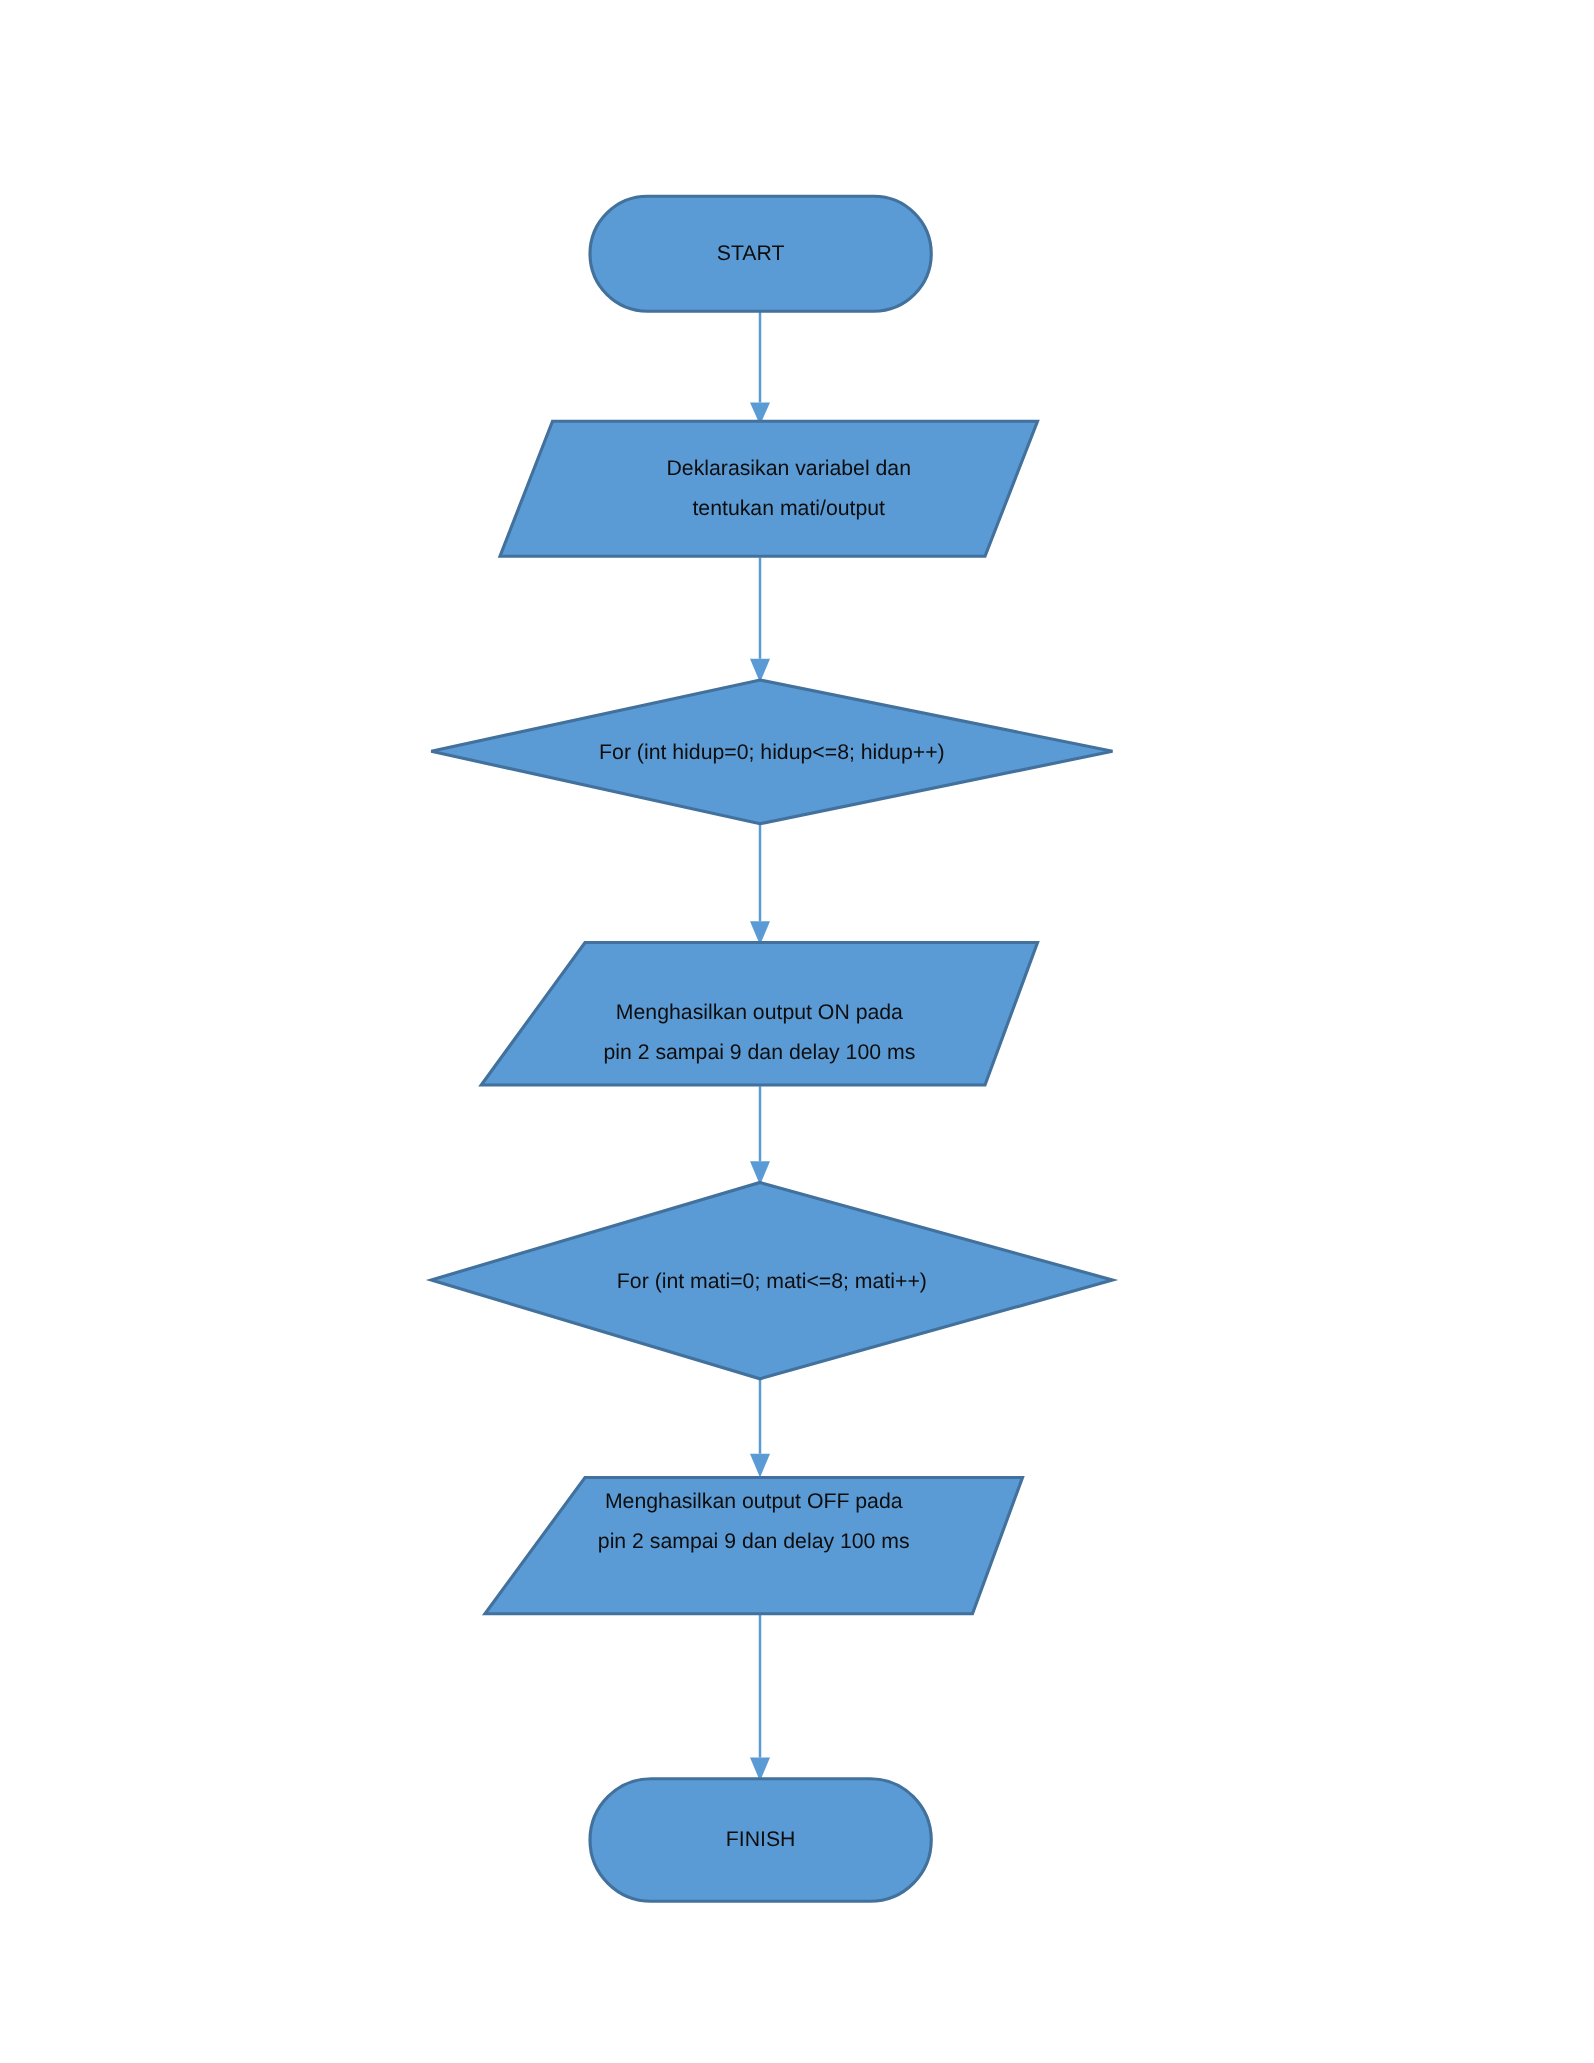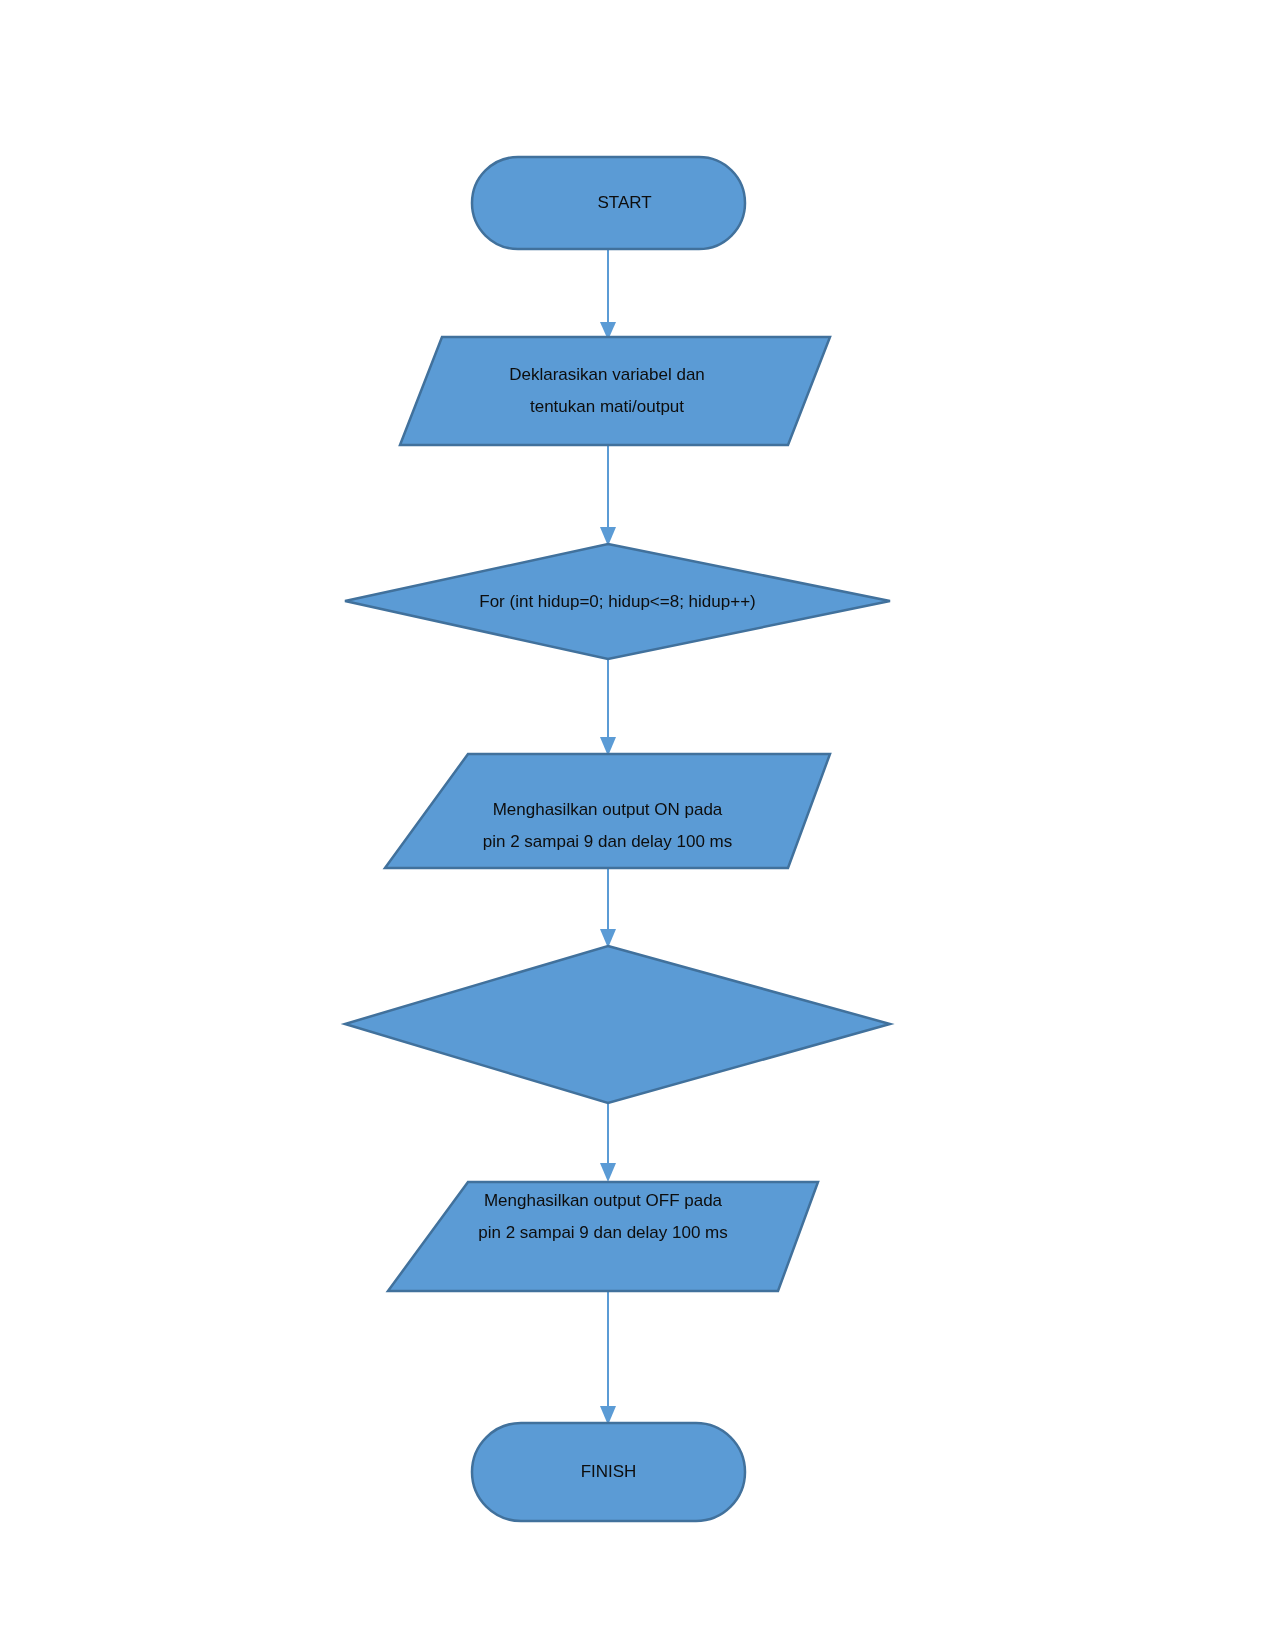--- a/index.html
+++ b/index.html
@@ -87,38 +87,41 @@
 
     <polygon points="468,754 830,754 788,868 385,868" fill="#5B9BD5" stroke="#41719C" stroke-width="2.5"></polygon>
 
     <polygon points="608,946 890,1024 608,1103 345,1024" fill="#5B9BD5" stroke="#41719C" stroke-width="2.5"></polygon>
 
     <polygon points="468,1182 818,1182 778,1291 388,1291" fill="#5B9BD5" stroke="#41719C" stroke-width="2.5"></polygon>
 
     <rect x="472" y="1423" width="273" height="98" rx="49" ry="49" fill="#5B9BD5" stroke="#41719C" stroke-width="2.5"></rect>
   </svg>
 
-  <div class="node-label" style="left:488px; top:157px; width:273px; height:92px;">
+  <div class="node-label" style="left:464px; top:157px; width:273px; height:92px;">
     <span>START</span>
   </div>
 
-  <div class="node-label" style="left:392px; top:337px; width:430px; height:108px;">
+  <div class="node-label" style="left:416px; top:337px; width:430px; height:108px;">
     <span>Deklarasikan variabel dan</span>
     <span>tentukan mati/output</span>
   </div>
 
   <div class="node-label" style="left:345px; top:544px; width:545px; height:115px;justify-content:center;">
     <span>For (int hidup=0; hidup&lt;=8; hidup++)</span>
   </div>
 
   <div class="node-label" style="left:385px; top:754px; width:445px; height:144px;">
     <span>Menghasilkan output ON pada</span>
     <span>pin 2 sampai 9 dan delay 100 ms</span>
   </div>
 
+  <div class="node-label" style="left:345px; top:946px; width:545px; height:157px;">
+    <span>For (int mati=0; mati&lt;=8; mati++)</span>
+  </div>
 
   <div class="node-label" style="left:388px; top:1162px; width:430px; height:109px;">
     <span>Menghasilkan output OFF pada</span>
     <span>pin 2 sampai 9 dan delay 100 ms</span>
   </div>
 
   <div class="node-label" style="left:472px; top:1423px; width:273px; height:98px;">
     <span>FINISH</span>
   </div>
 

